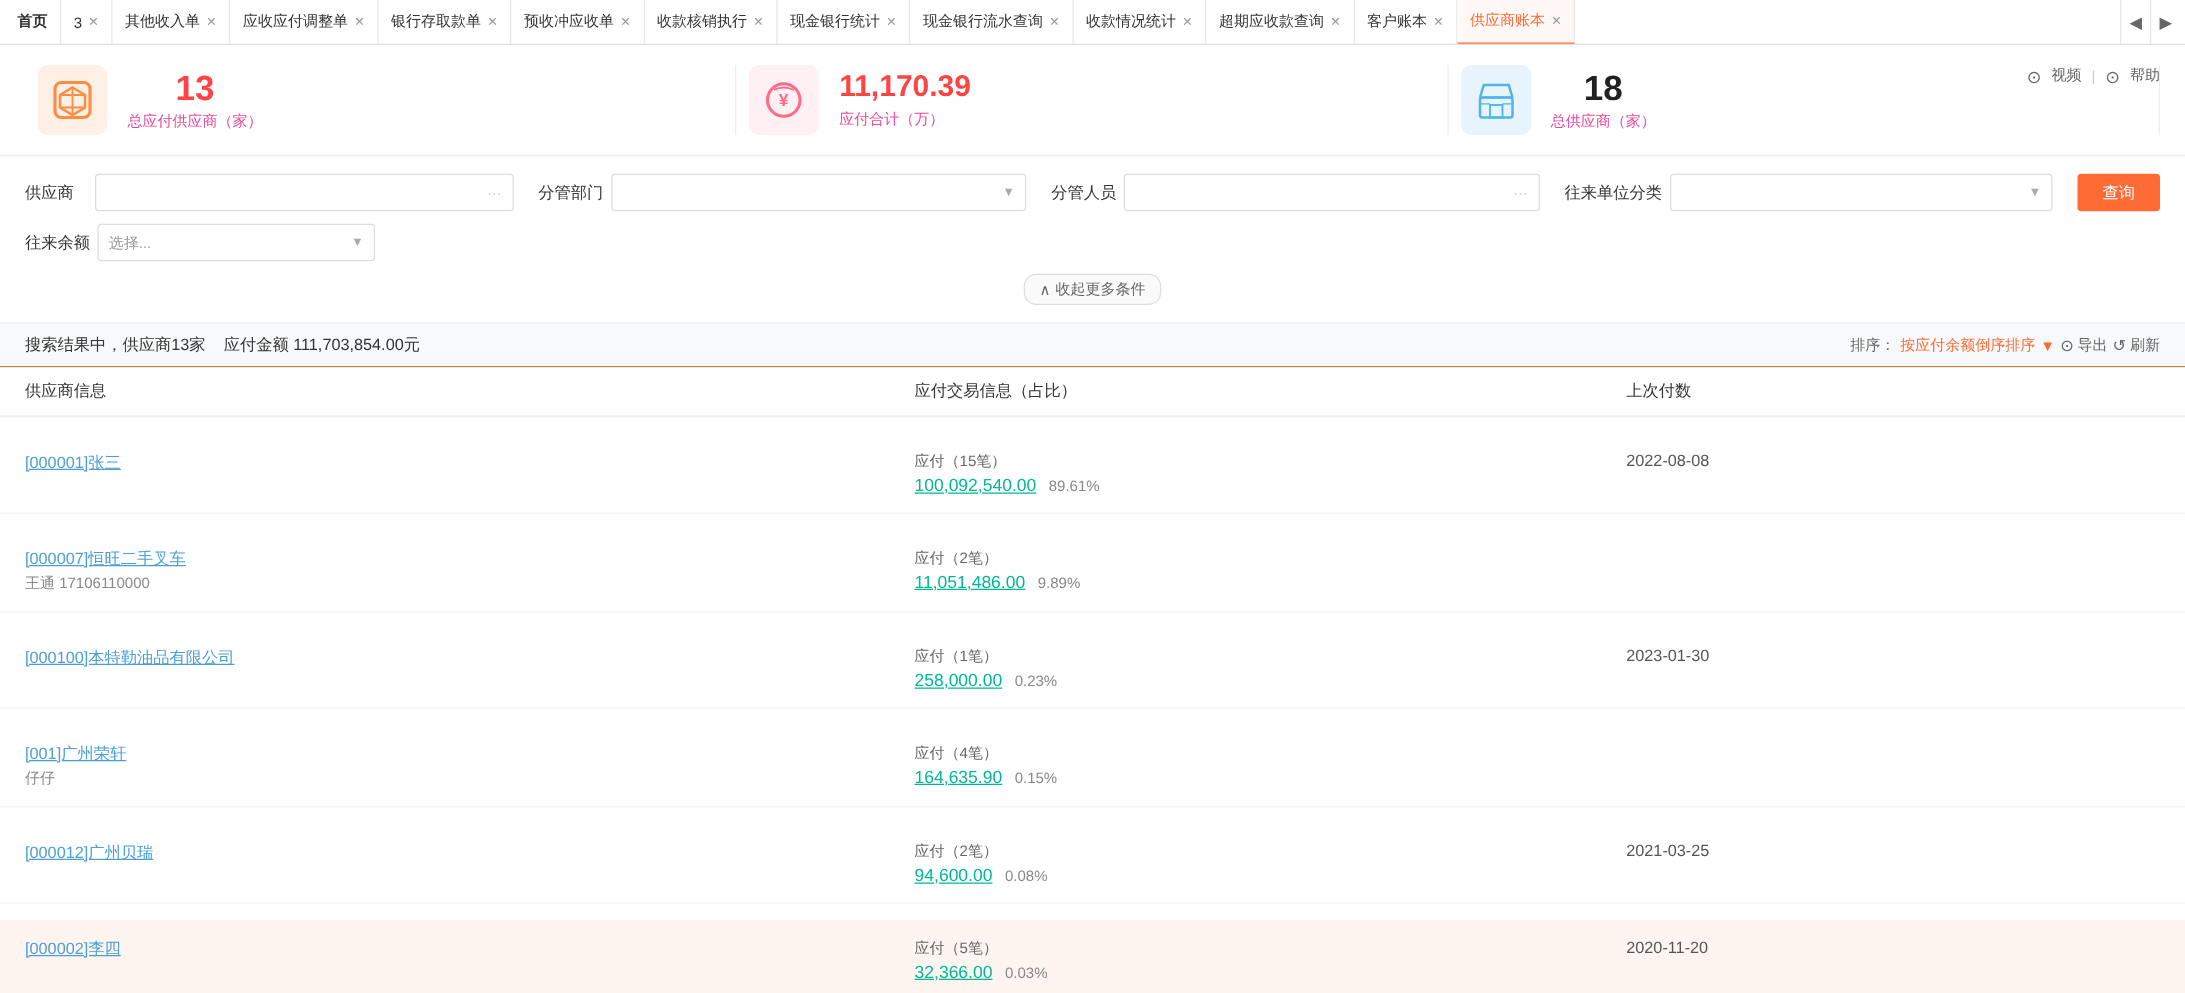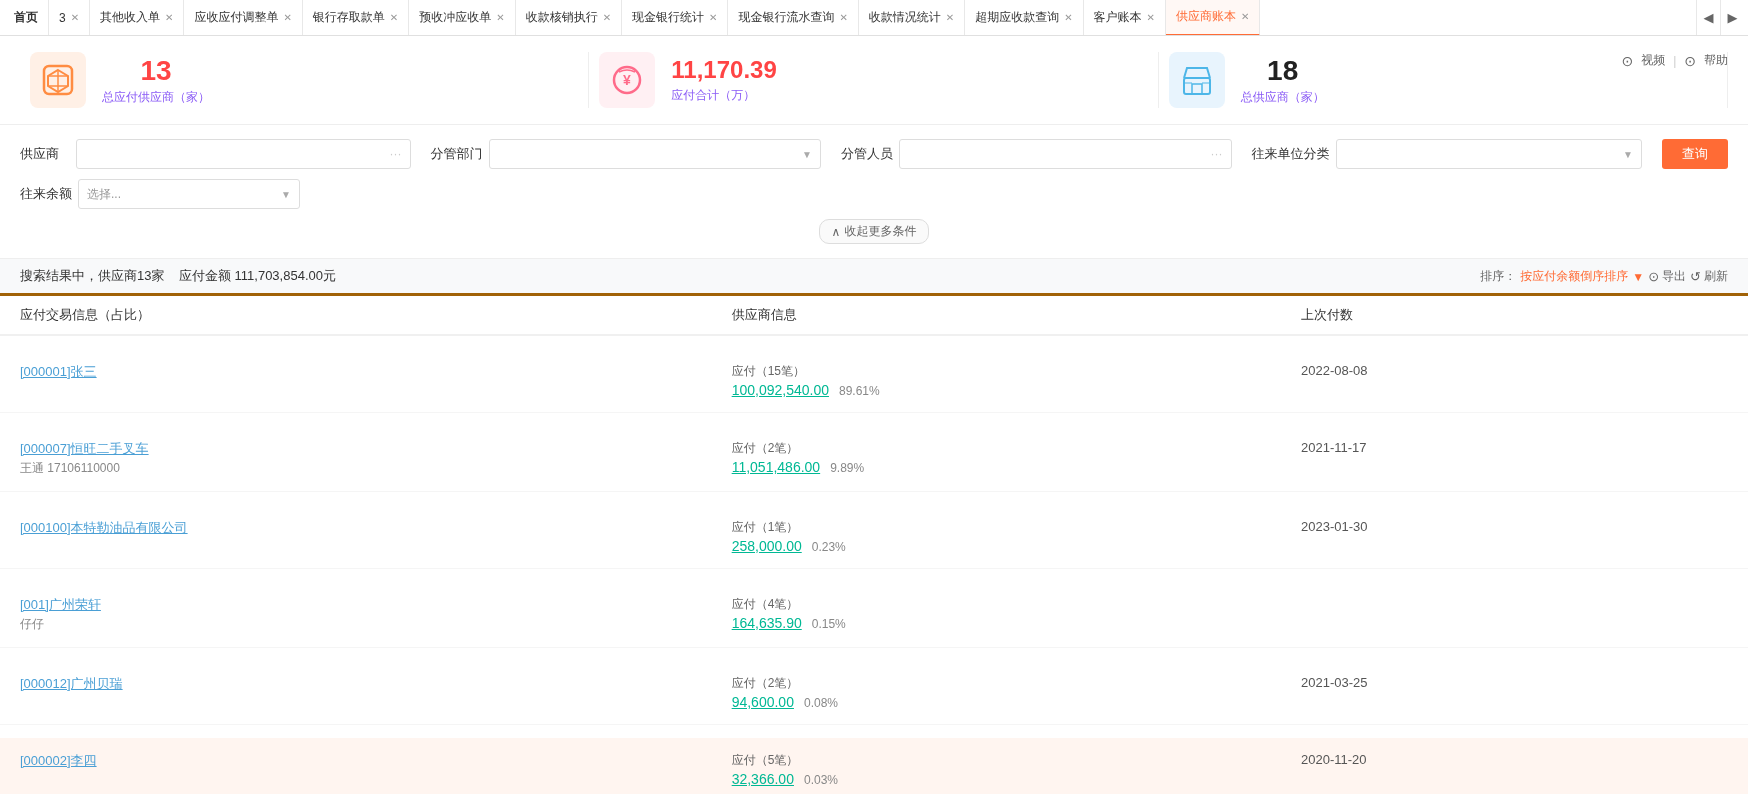--- a/index.html
+++ b/index.html
@@ -86,21 +86,21 @@
     .summary-number {
       font-size: 28px;
       font-weight: bold;
       color: #ff4444;
       line-height: 1.2;
       text-align: center;
     }
     .summary-number.dark { color: #222; }
     .summary-label {
       font-size: 12px;
-      color: #8b5cf6;
+      color: #ec4899;
       margin-top: 2px;
     }
     .top-right-links {
       position: absolute;
       right: 20px;
       top: 16px;
       display: flex;
       align-items: center;
       gap: 8px;
       font-size: 12px;
@@ -190,21 +190,21 @@
       background: #fafafa;
     }
 
     
     .result-bar {
       display: flex;
       align-items: flex-end;
       justify-content: space-between;
       background: #f8f9fa;
       padding: 8px 20px;
-      border-bottom: 3px solid #a16207;
+      border-bottom: 1px solid #a16207;
       font-size: 13px;
     }
     .result-actions {
       display: flex;
       align-items: center;
       gap: 4px;
       font-size: 12px;
       color: #666;
     }
     .sort-select {
@@ -484,22 +484,22 @@
     <div class="action-btn">
       <span class="action-icon">↺</span>
       <span>刷新</span>
     </div>
   </div>
 </div>
 
 <div class="table-container">
 
   <div class="table-header">
+    <div>供应商信息</div>
     <div>应付交易信息（占比）</div>
-    <div>供应商信息</div>
     <div>上次付数</div>
   </div>
 
   <div class="table-row">
     <div>
       <div class="supplier-name">[000001]张三</div>
     </div>
     <div>
       <div class="transaction-label">应付（15笔）</div>
       <div class="transaction-row">
@@ -515,21 +515,20 @@
       <div class="supplier-name">[000007]恒旺二手叉车</div>
       <div class="supplier-sub">王通  17106110000</div>
     </div>
     <div>
       <div class="transaction-label">应付（2笔）</div>
       <div class="transaction-row">
         <span class="transaction-amount">11,051,486.00</span>
         <span class="transaction-pct">9.89%</span>
       </div>
     </div>
-    <div class="last-payment">2021-11-17</div>
   </div>
 
   <div class="table-row">
     <div>
       <div class="supplier-name">[000100]本特勒油品有限公司</div>
     </div>
     <div>
       <div class="transaction-label">应付（1笔）</div>
       <div class="transaction-row">
         <span class="transaction-amount">258,000.00</span>

